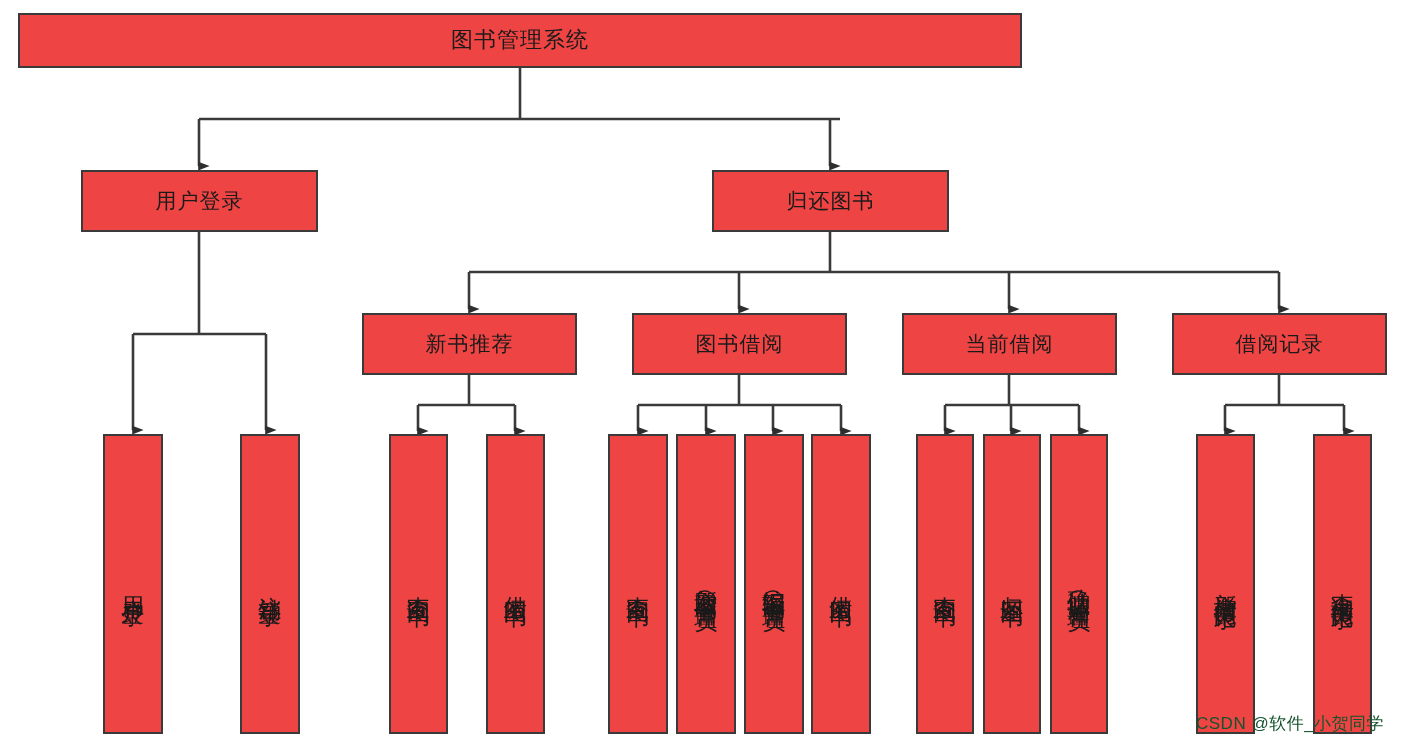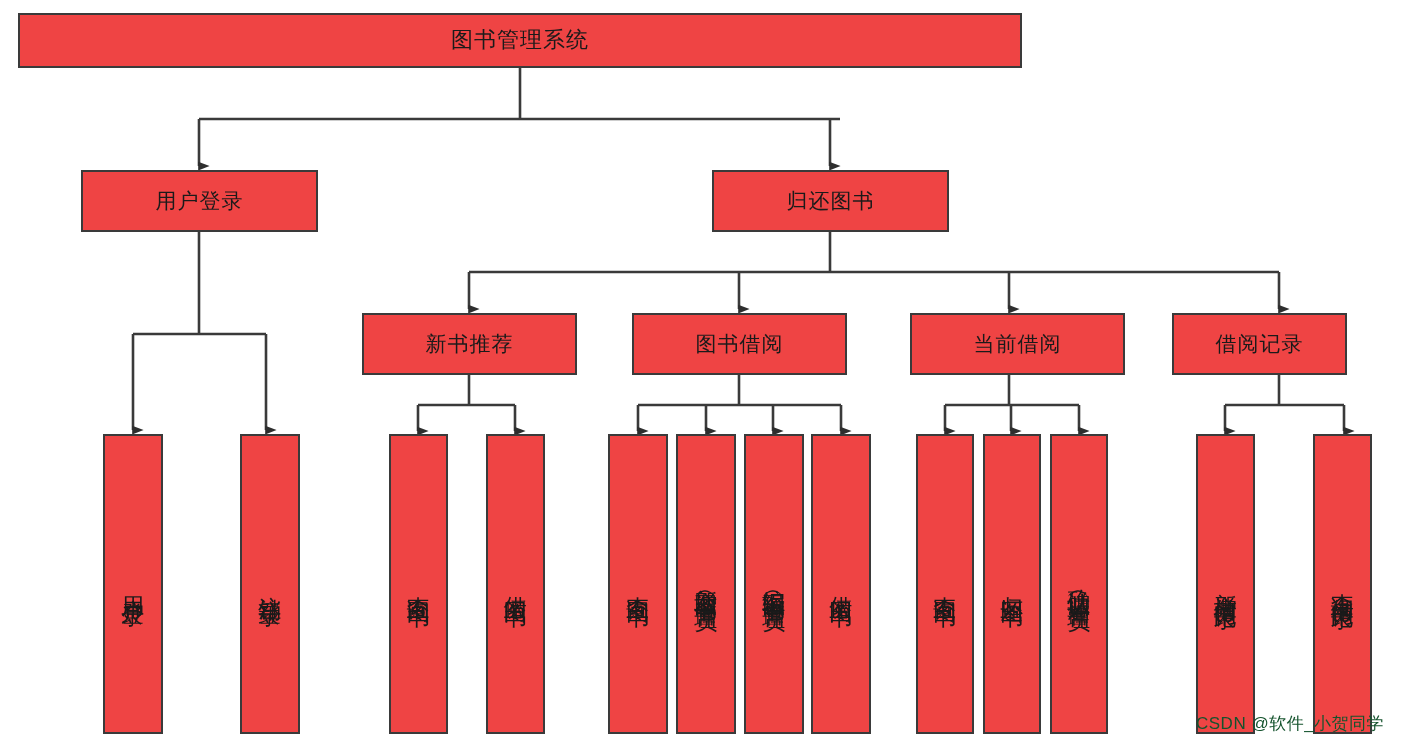--- a/index.html
+++ b/index.html
@@ -120,24 +120,24 @@
   <div class="node h" style="left:712px;top:170px;width:237px;height:62px;">
     <span class="lbl">归还图书</span>
   </div>
 
   <div class="node h" style="left:362px;top:313px;width:215px;height:62px;align-items:center;">
     <span class="lbl">新书推荐</span>
   </div>
   <div class="node h" style="left:632px;top:313px;width:215px;height:62px;">
     <span class="lbl">图书借阅</span>
   </div>
-  <div class="node h" style="left:902px;top:313px;width:215px;height:62px;margin-left:8px;">
+  <div class="node h" style="left:902px;top:313px;width:215px;height:62px;">
     <span class="lbl">当前借阅</span>
   </div>
-  <div class="node h" style="left:1172px;top:313px;width:175px;height:62px;">
+  <div class="node h" style="left:1172px;top:313px;width:215px;height:62px;">
     <span class="lbl">借阅记录</span>
   </div>
 
   <div class="node v" style="left:103px;top:434px;width:60px;height:300px;">
     <span class="lbl">用户登录</span>
   </div>
   <div class="node v" style="left:240px;top:434px;width:60px;height:300px;">
     <span class="lbl">注销登录</span>
   </div>
 

